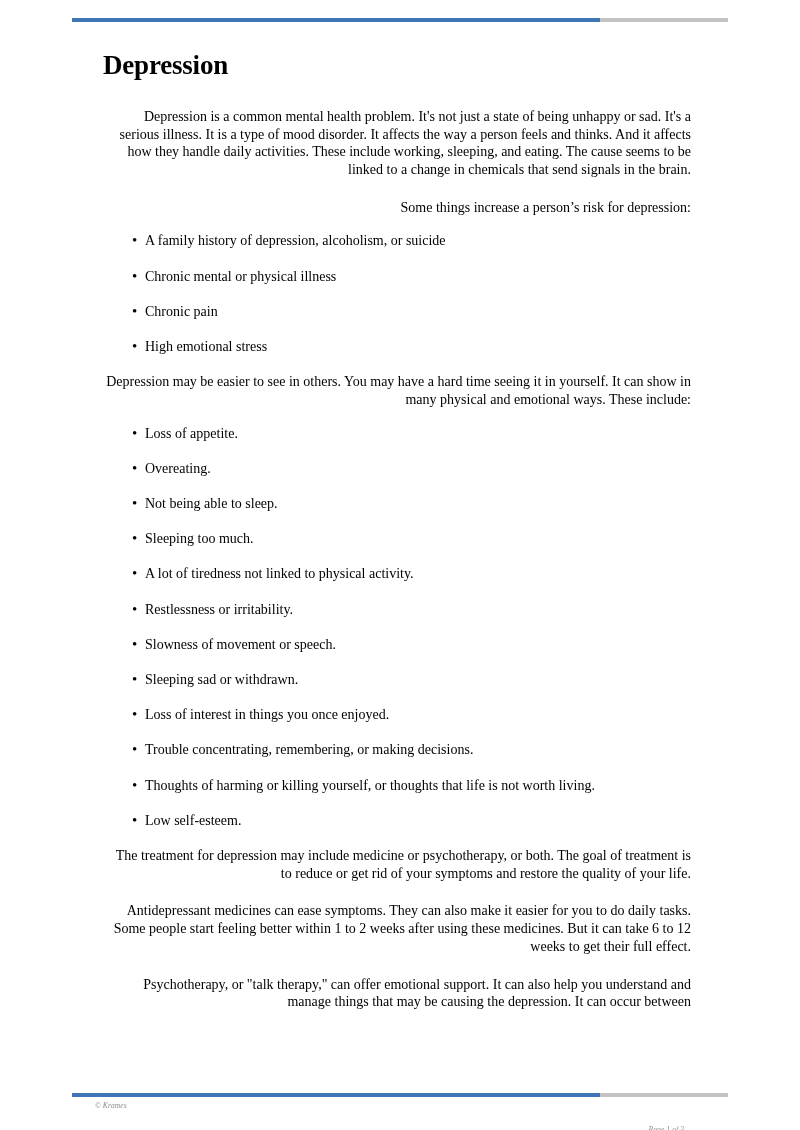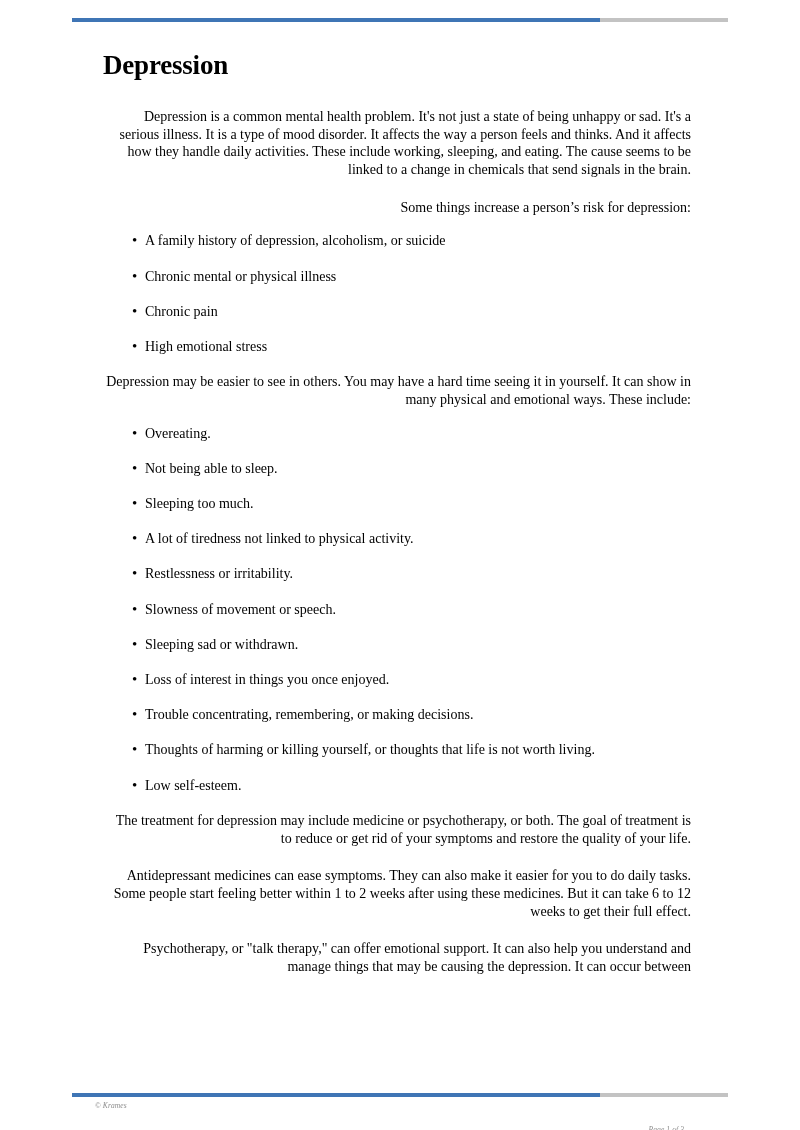--- a/index.html
+++ b/index.html
@@ -123,20 +123,21 @@
     <ul class="bullets">
       <li>A family history of depression, alcoholism, or suicide</li>
       <li>Chronic mental or physical illness</li>
       <li>Chronic pain</li>
       <li>High emotional stress</li>
     </ul>
 
     <p class="para tight-after">Depression may be easier to see in others. You may have a hard time seeing it in yourself. It can show in many physical and emotional ways. These include:</p>
 
     <ul class="bullets">
+      <li>Loss of appetite.</li>
       <li>Overeating.</li>
       <li>Not being able to sleep.</li>
       <li>Sleeping too much.</li>
       <li>A lot of tiredness not linked to physical activity.</li>
       <li>Restlessness or irritability.</li>
       <li>Slowness of movement or speech.</li>
       <li>Sleeping sad or withdrawn.</li>
       <li>Loss of interest in things you once enjoyed.</li>
       <li>Trouble concentrating, remembering, or making decisions.</li>
       <li>Thoughts of harming or killing yourself, or thoughts that life is not worth living.</li>

